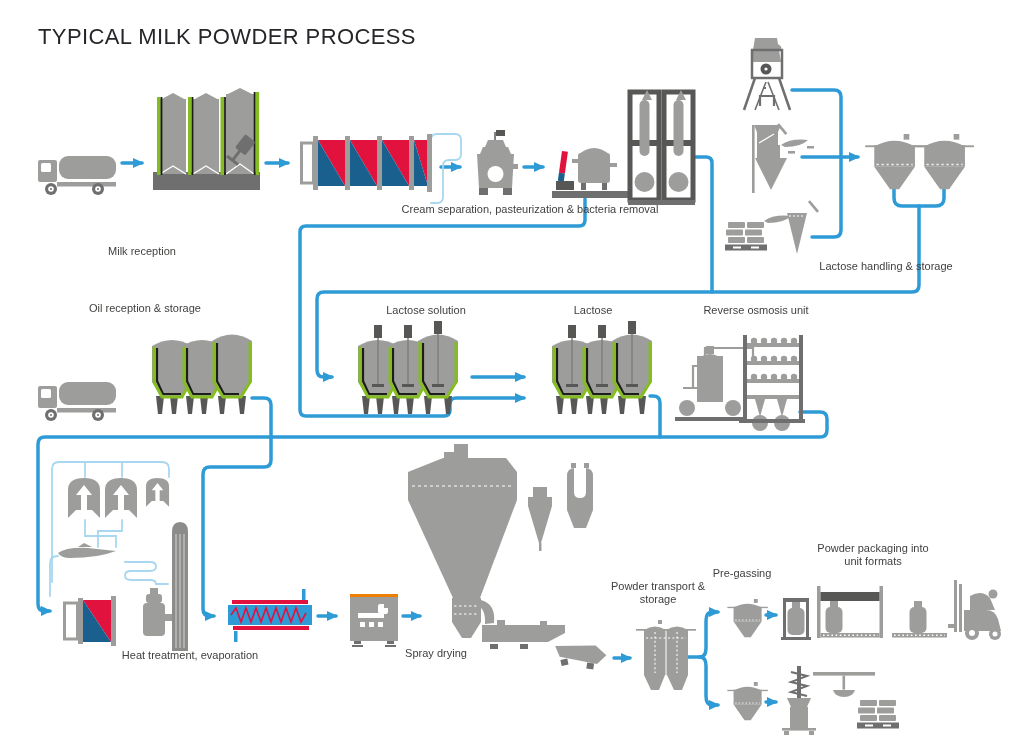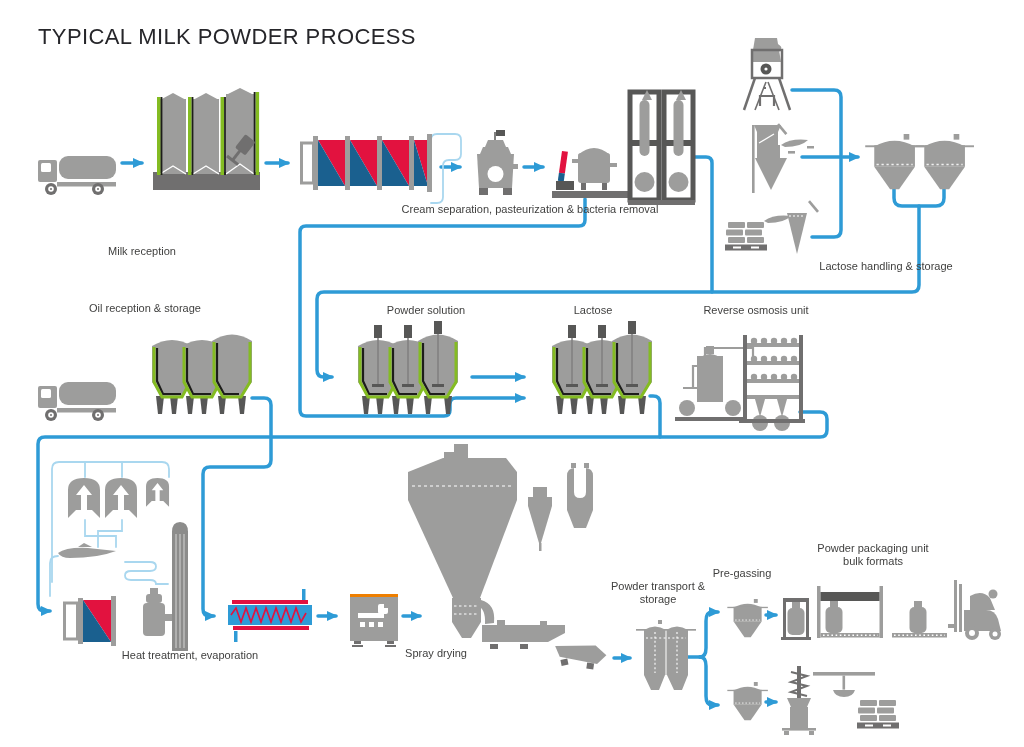--- a/index.html
+++ b/index.html
@@ -519,22 +519,22 @@
       </g>
 
 </svg>
 
 <div class="title">TYPICAL MILK POWDER PROCESS</div>
 
 <div class="lbl" style="left:142px;top:198px;margin-top:47px;">Milk reception</div>
 <div class="lbl" style="left:516px;top:203px;padding-left:28px;">Cream separation, pasteurization &amp; bacteria removal</div>
 <div class="lbl" style="left:874px;top:260px;margin-left:12px;">Lactose handling &amp; storage</div>
 <div class="lbl" style="left:145px;top:302px;text-align:center;">Oil reception &amp; storage</div>
-<div class="lbl" style="left:426px;top:304px;">Powder solution</div>
+<div class="lbl" style="left:426px;top:304px;">Lactose solution</div>
 <div class="lbl" style="left:593px;top:304px;">Lactose</div>
 <div class="lbl" style="left:756px;top:304px;">Reverse osmosis unit</div>
 <div class="lbl" style="left:190px;top:649px;">Heat treatment, evaporation</div>
 <div class="lbl" style="left:436px;top:647px;">Spray drying</div>
 <div class="lbl wrap" style="left:658px;top:580px;width:96px;">Powder transport &amp; storage</div>
 <div class="lbl" style="left:742px;top:567px;">Pre-gassing</div>
-<div class="lbl wrap" style="left:873px;top:542px;width:118px;">Powder packaging unit bulk formats</div>
+<div class="lbl wrap" style="left:873px;top:542px;width:118px;">Powder packaging into unit formats</div>
 
 </div>
 
 </body></html>

